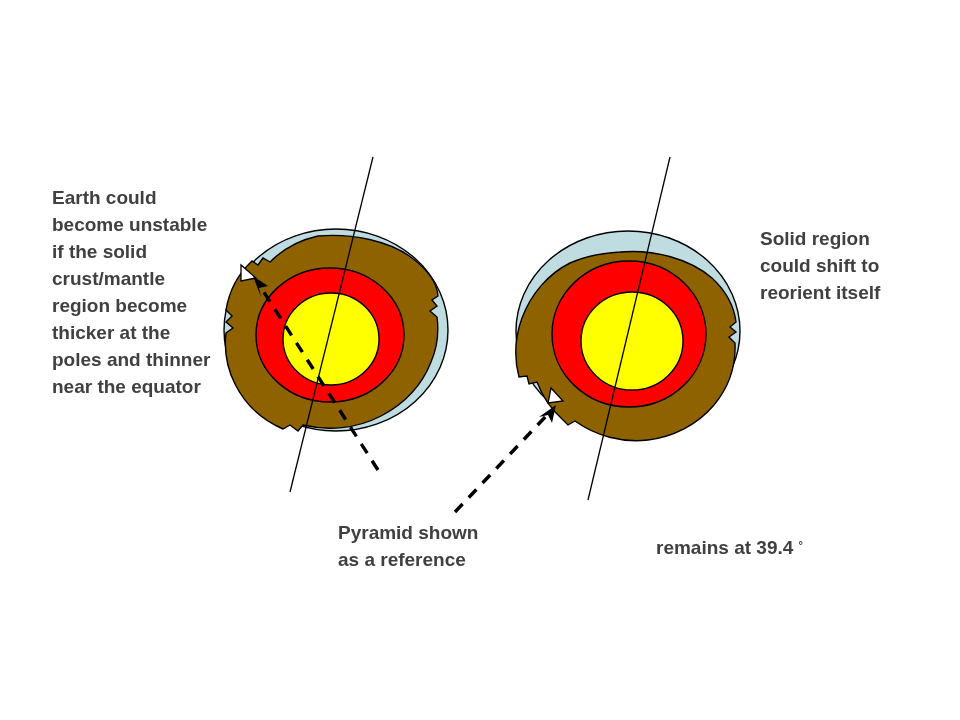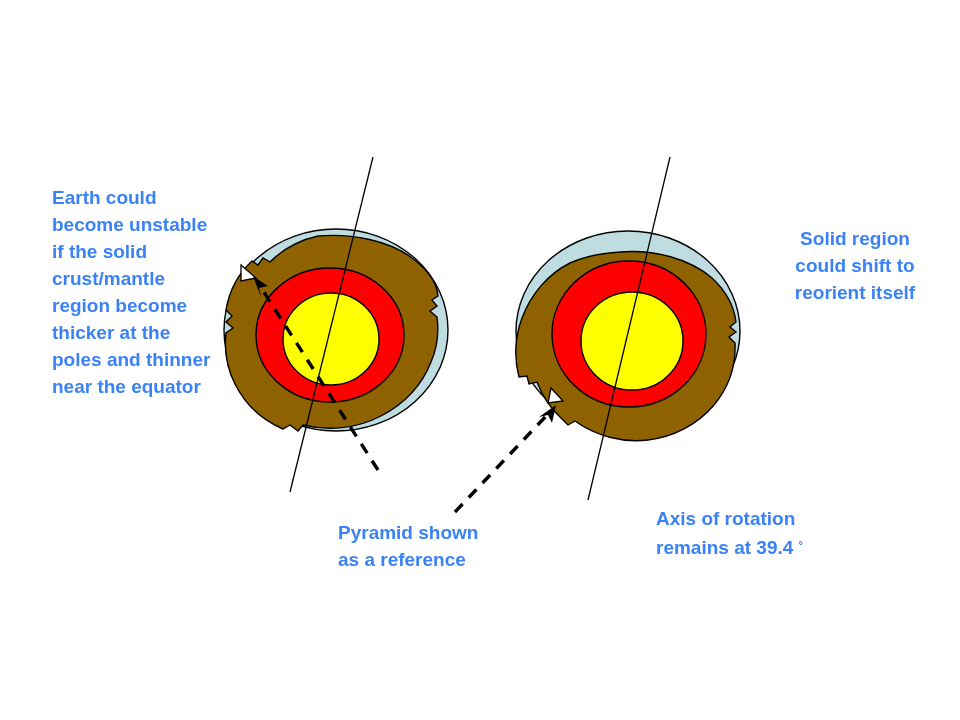--- a/index.html
+++ b/index.html
@@ -10,30 +10,30 @@
   #stage {
     position: relative;
     width: 960px;
     height: 720px;
     background: #ffffff;
     overflow: hidden;
     font-family: "Liberation Sans", sans-serif;
   }
   .annotation {
     position: absolute;
-    color: #3b82f6;
+    color: #404040;
     font-family: "Liberation Sans", sans-serif;
     font-size: 19px;
     font-weight: 700;
     line-height: 27px;
     white-space: pre-line;
     letter-spacing: 0px;
   }
   #text-left-note  { left: 52px;  top: 184px; width: 200px; }
-  #text-right-note { left: 760px; top: 225px; width: 190px; text-align: center; }
+  #text-right-note { left: 760px; top: 225px; width: 190px; }
   #text-pyramid-note { left: 338px; top: 519px; width: 200px; }
   #text-axis-note  { left: 656px; top: 505px; width: 220px; }
   .deg-line { display: inline; }
   .deg-sym {
     font-size: 11px;
     vertical-align: 5px;
     font-weight: 700;
   }
   #svg-layer {
     position: absolute;
@@ -126,15 +126,15 @@
 poles and thinner
 near the equator</div>
 
   <div class="annotation" id="text-right-note">Solid region
 could shift to
 reorient itself</div>
 
   <div class="annotation" id="text-pyramid-note">Pyramid shown
 as a reference</div>
 
-  <div class="annotation" id="text-axis-note"><span class="deg-line">Axis of rotation</span><br><span class="deg-line">remains at 39.4</span>&nbsp;<span class="deg-sym">°</span></div>
+  <div class="annotation" id="text-axis-note"><br><span class="deg-line">remains at 39.4</span>&nbsp;<span class="deg-sym">°</span></div>
 
 </div>
 
 </body></html>

